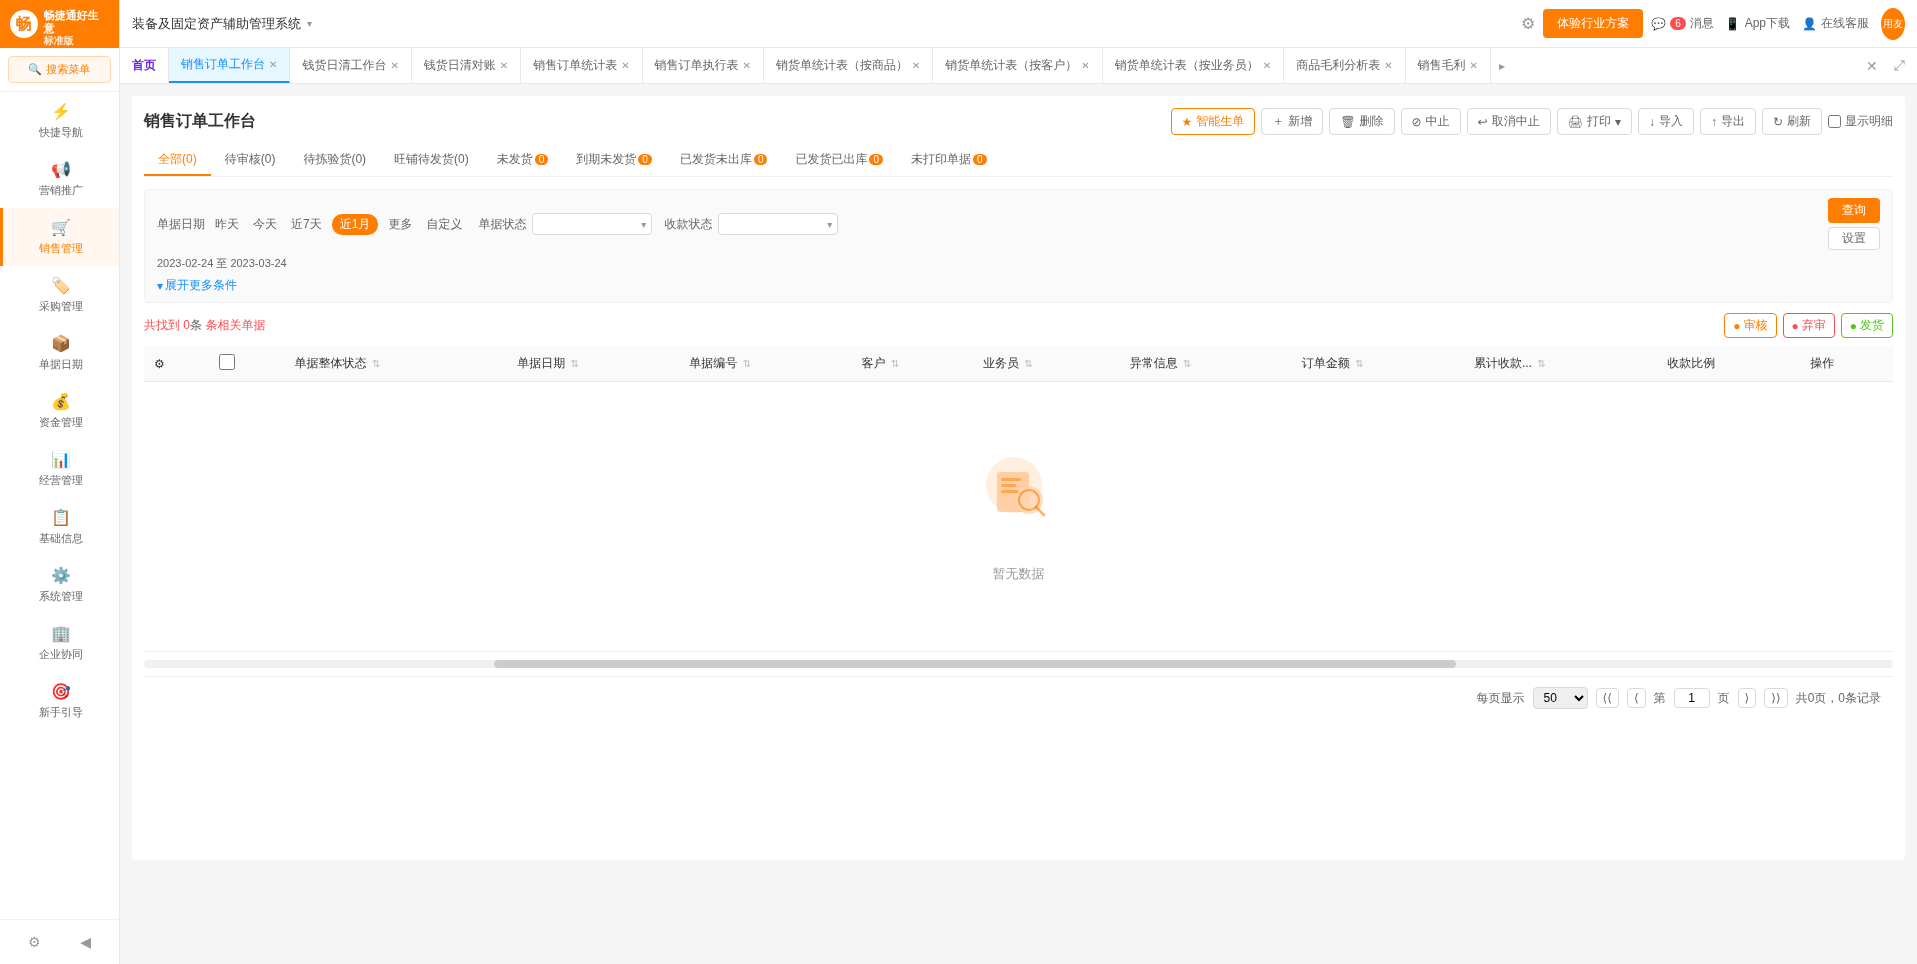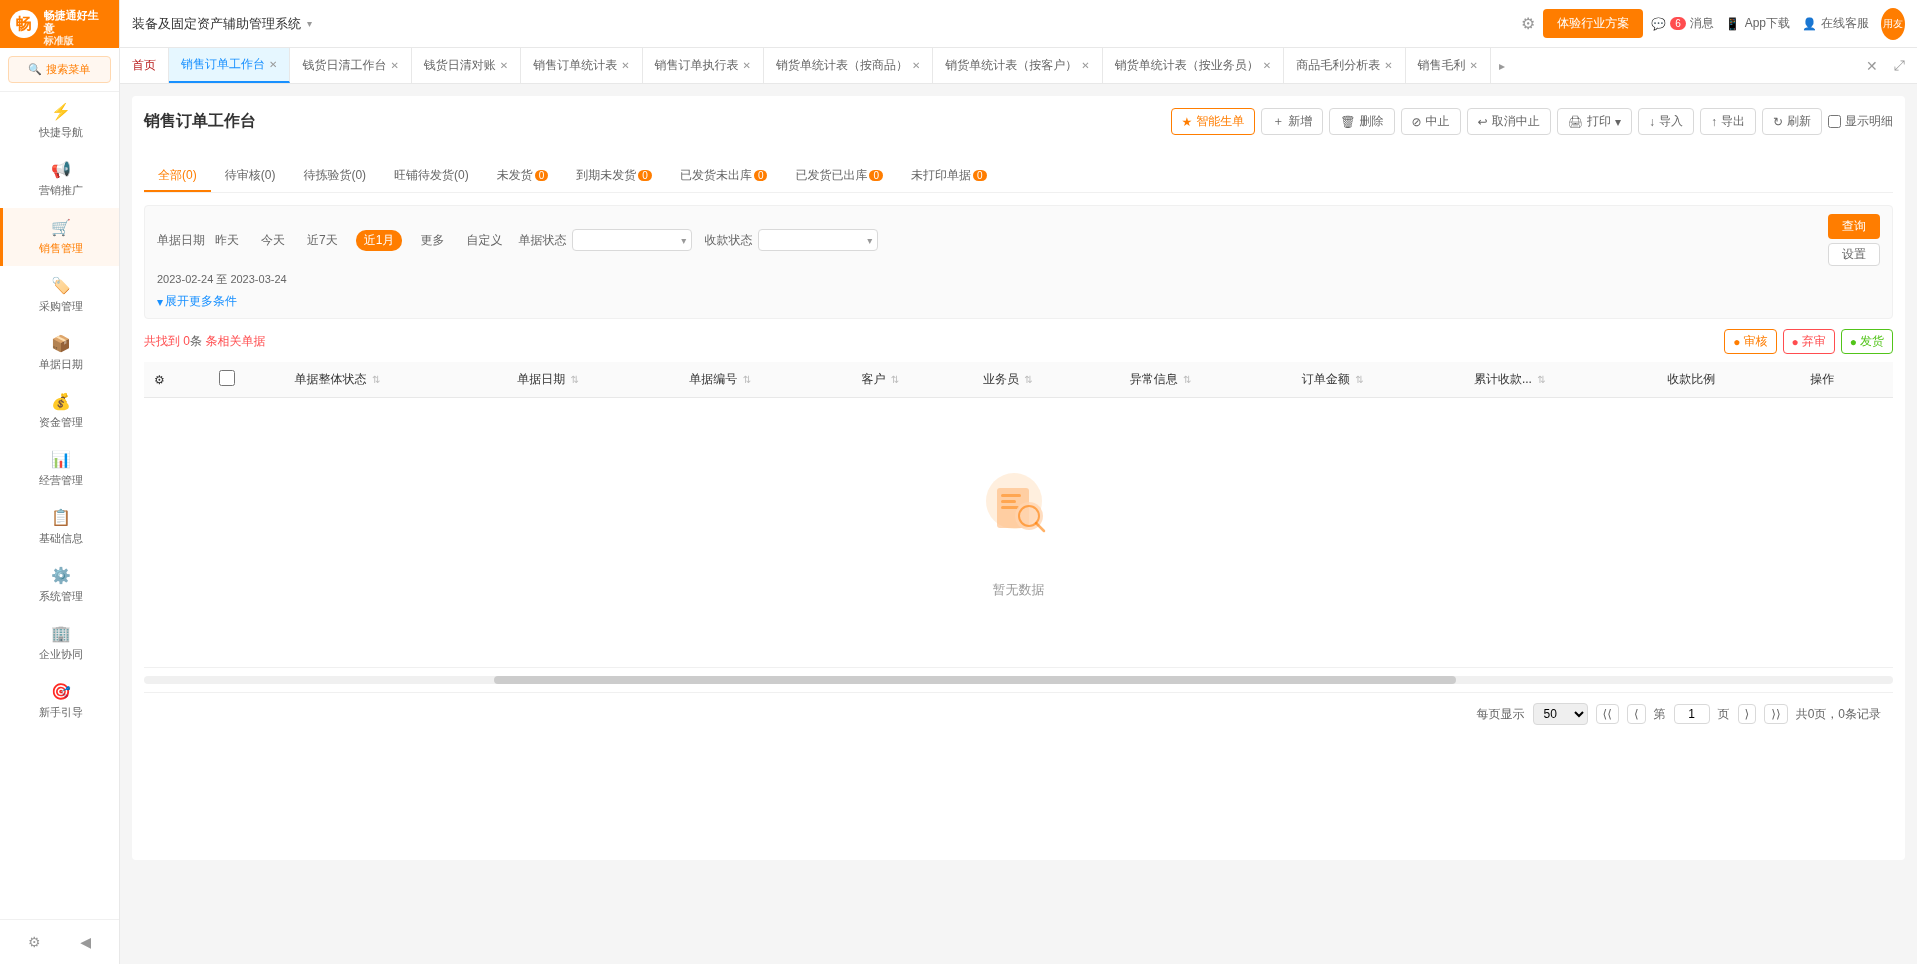--- a/index.html
+++ b/index.html
@@ -29,52 +29,52 @@
     .topbar-btn { background: #ff7d00; color: #fff; border: none; border-radius: 4px; padding: 6px 14px; font-size: 12px; cursor: pointer; }
     .topbar-right { display: flex; align-items: center; gap: 12px; color: #666; font-size: 12px; }
     .topbar-right-item { display: flex; align-items: center; gap: 4px; cursor: pointer; }
     .badge { background: #ff4d4f; color: #fff; border-radius: 10px; padding: 1px 5px; font-size: 10px; }
     .user-avatar { width: 24px; height: 32px; background: #ff7d00; border-radius: 50%; display: flex; align-items: center; justify-content: center; color: #fff; font-size: 10px; }
 
     
     .tabbar { display: flex; align-items: center; background: #fff; border-bottom: 1px solid #e8e8e8; overflow: hidden; flex-shrink: 0; height: 36px; }
     .tab { display: flex; align-items: center; padding: 0 12px; height: 100%; cursor: pointer; color: #666; font-size: 12px; white-space: nowrap; border-right: 1px solid #e8e8e8; gap: 4px; flex-shrink: 0; }
     .tab.active { background: #e6f7ff; color: #1890ff; border-bottom: 2px solid #1890ff; }
-    .tab.home { color: #b91c1c; font-weight: normal; }
+    .tab.home { color: #6d28d9; font-weight: bold; }
     .tab-close { color: #999; font-size: 10px; cursor: pointer; }
     .tabbar-more { padding: 0 8px; cursor: pointer; color: #999; }
     .tabbar-actions { display: flex; align-items: center; margin-left: auto; padding: 0 6px; gap: 4px; }
     .tabbar-action-btn { padding: 2px 6px; color: #999; cursor: pointer; font-size: 14px; }
 
     
     .page-content { flex: 1; overflow: auto; padding: 12px; background: #f5f5f5; }
 
     
     .work-area { background: #fff; border-radius: 4px; padding: 12px; min-height: calc(100vh - 200px); }
 
     
     .page-header { display: flex; align-items: center; justify-content: space-between; margin-bottom: 10px; }
     .page-title { font-size: 16px; color: #333; font-weight: bold; }
     .page-header-actions { display: flex; align-items: center; gap: 6px; }
     .action-btn { padding: 4px 10px; border: 1px solid #d9d9d9; background: #fff; border-radius: 4px; cursor: pointer; font-size: 12px; color: #666; display: flex; align-items: center; gap: 4px; }
     .action-btn.orange-outline { border-color: #ff7d00; color: #ff7d00; }
 
     
     .sub-tabs { display: flex; align-items: center; border-bottom: 1px solid #f0f0f0; margin-bottom: 12px; gap: 0; }
-    .sub-tab { padding: 6px 14px; cursor: pointer; color: #666; font-size: 12px; border-bottom: 2px solid transparent; margin-top: 16px; }
+    .sub-tab { padding: 6px 14px; cursor: pointer; color: #666; font-size: 12px; border-bottom: 2px solid transparent; }
     .sub-tab.active { color: #ff7d00; border-bottom: 2px solid #ff7d00; }
     .sub-tab-badge { background: #ff4d4f; color: #fff; border-radius: 10px; padding: 0 4px; font-size: 10px; margin-left: 2px; }
     .sub-tab-badge.orange { background: #ff7d00; }
 
     
     .filter-area { background: #fafafa; border: 1px solid #f0f0f0; border-radius: 4px; padding: 8px 12px; margin-bottom: 10px; }
     .filter-row { display: flex; align-items: center; gap: 12px; flex-wrap: wrap; }
     .filter-item { display: flex; align-items: center; gap: 6px; font-size: 12px; color: #666; }
     .filter-label { color: #666; white-space: nowrap; }
-    .filter-date-options { display: flex; gap: 14px; }
+    .filter-date-options { display: flex; gap: 6px; }
     .filter-date-opt { cursor: pointer; color: #666; font-size: 12px; padding: 2px 4px; border-radius: 2px; }
     .filter-date-opt.active { background: #ff7d00; color: #fff; border-radius: 10px; padding: 2px 8px; }
     .filter-date-range { color: #666; font-size: 11px; }
     .filter-select { border: 1px solid #d9d9d9; border-radius: 4px; padding: 3px 24px 3px 8px; font-size: 12px; background: #fff; cursor: pointer; min-width: 120px; appearance: none; }
     .filter-select-wrap { position: relative; display: inline-block; }
     .filter-select-wrap::after { content: '▾'; position: absolute; right: 6px; top: 50%; transform: translateY(-50%); color: #999; pointer-events: none; font-size: 10px; }
     .expand-btn { color: #1890ff; cursor: pointer; font-size: 12px; display: flex; align-items: center; gap: 2px; }
     .query-btn { background: #ff7d00; color: #fff; border: none; border-radius: 4px; padding: 4px 14px; cursor: pointer; font-size: 12px; }
     .setting-btn { border: 1px solid #d9d9d9; background: #fff; border-radius: 4px; padding: 2px 10px; cursor: pointer; font-size: 12px; color: #666; }
     .filter-row-btns { display: flex; flex-direction: column; gap: 4px; margin-left: auto; }

